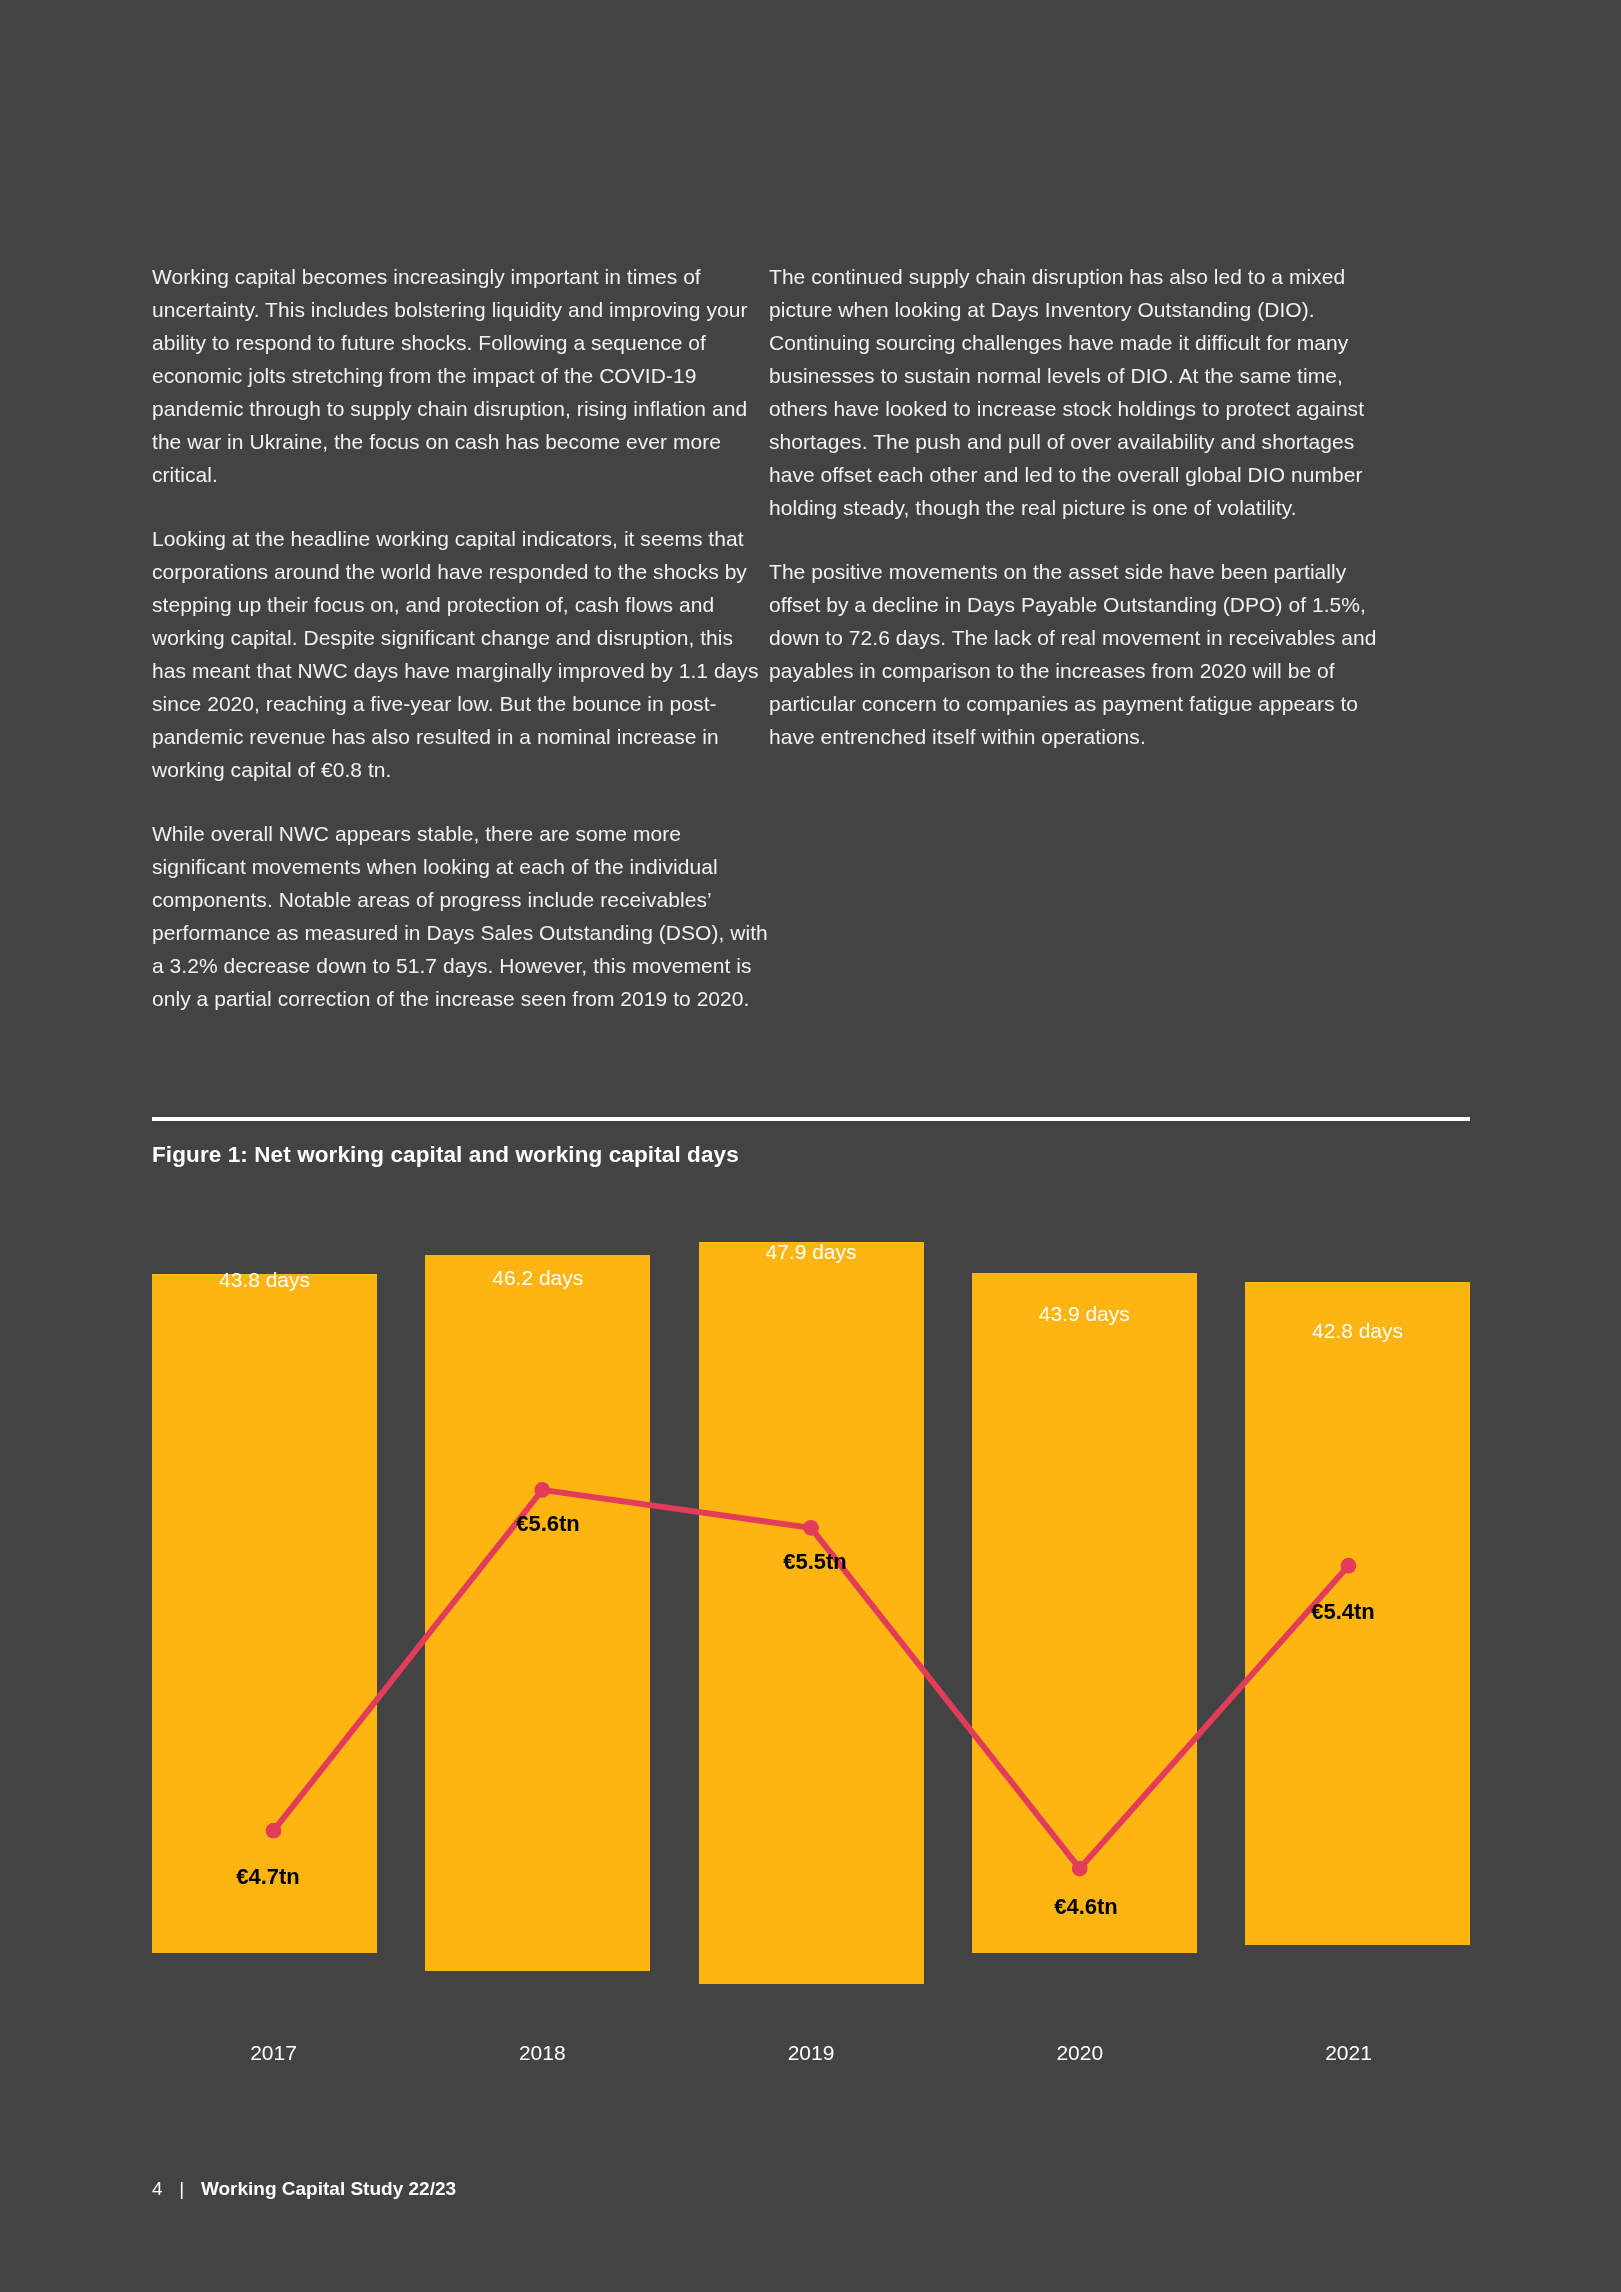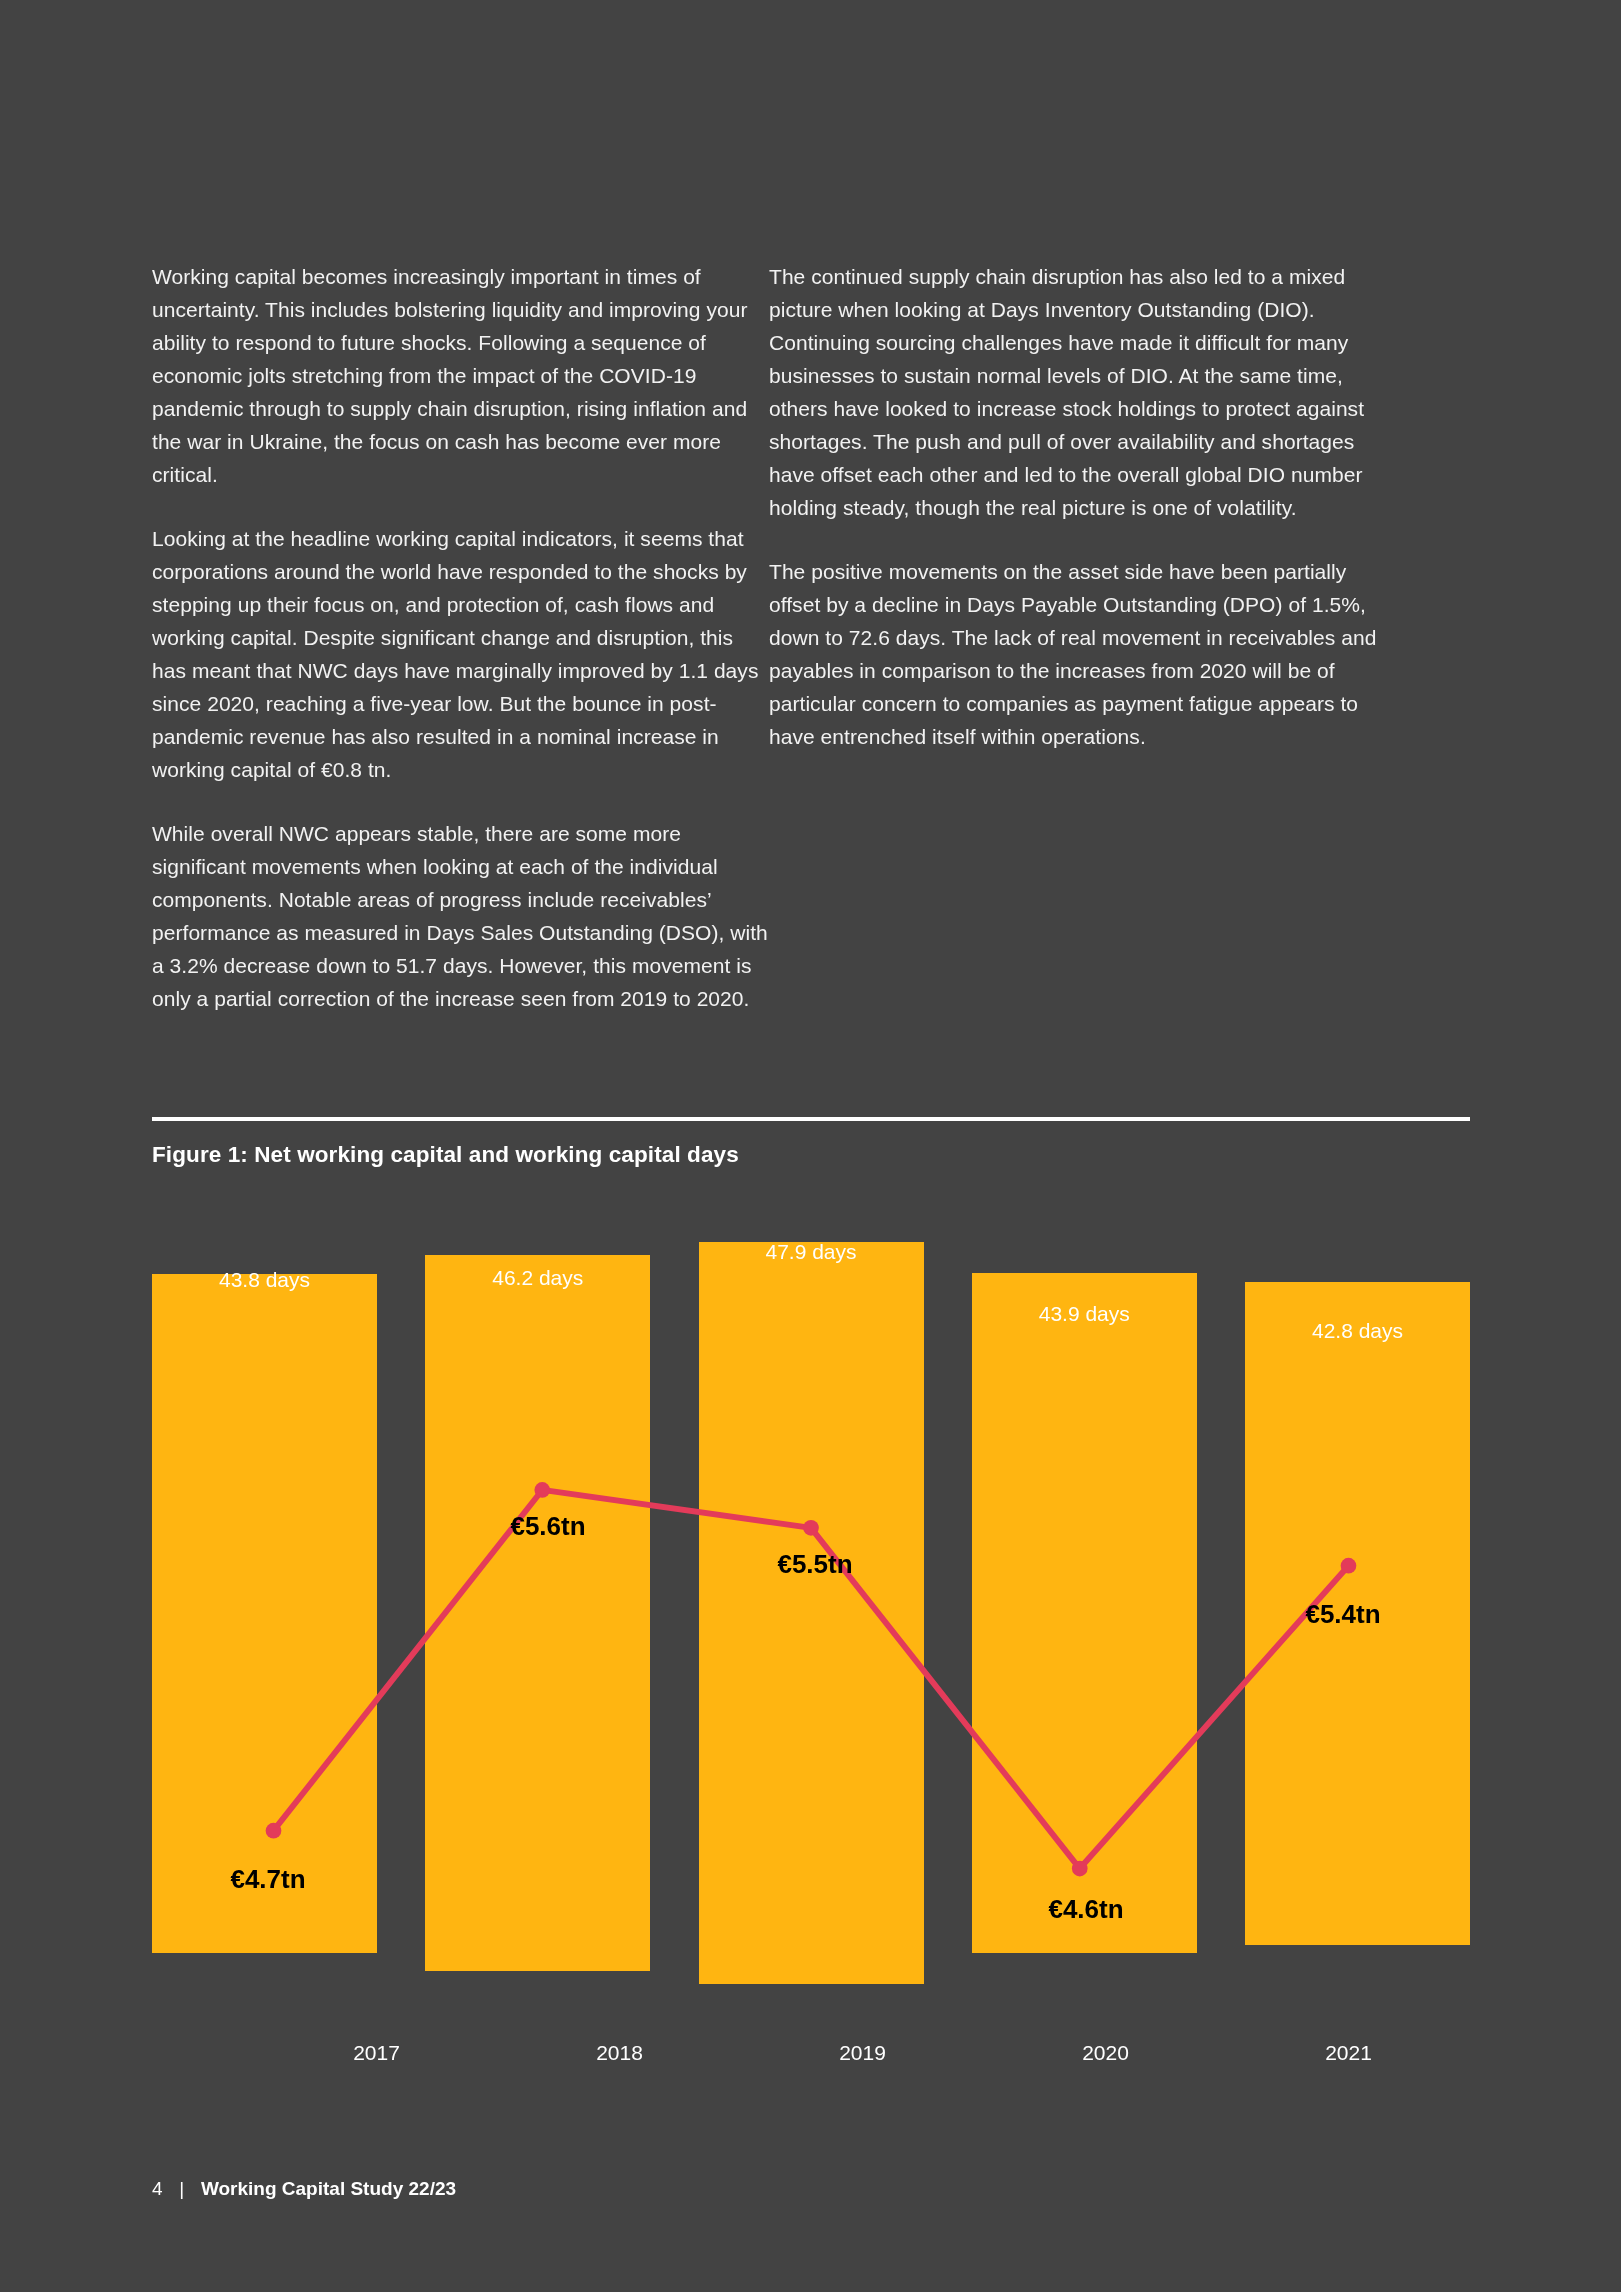--- a/index.html
+++ b/index.html
@@ -118,35 +118,35 @@
   .line-layer {
     position: absolute;
     left: 0;
     top: 0;
     width: 1318px;
     height: 814px;
     pointer-events: none;
   }
   .point-label {
     position: absolute;
-    font-size: 26px;
+    font-size: 22px;
     font-weight: bold;
     color: #000000;
     white-space: nowrap;
     transform: translate(-50%, 0);
   }
 
   
   .axis {
     position: absolute;
     left: 0;
     top: 835px;
     width: 1318px;
     display: flex;
-    justify-content: flex-end;
+    justify-content: space-between;
   }
   .axis-tick {
     width: 243px;
     text-align: center;
     font-size: 21px;
     color: #ffffff;
   }
 
   
   .footer {

